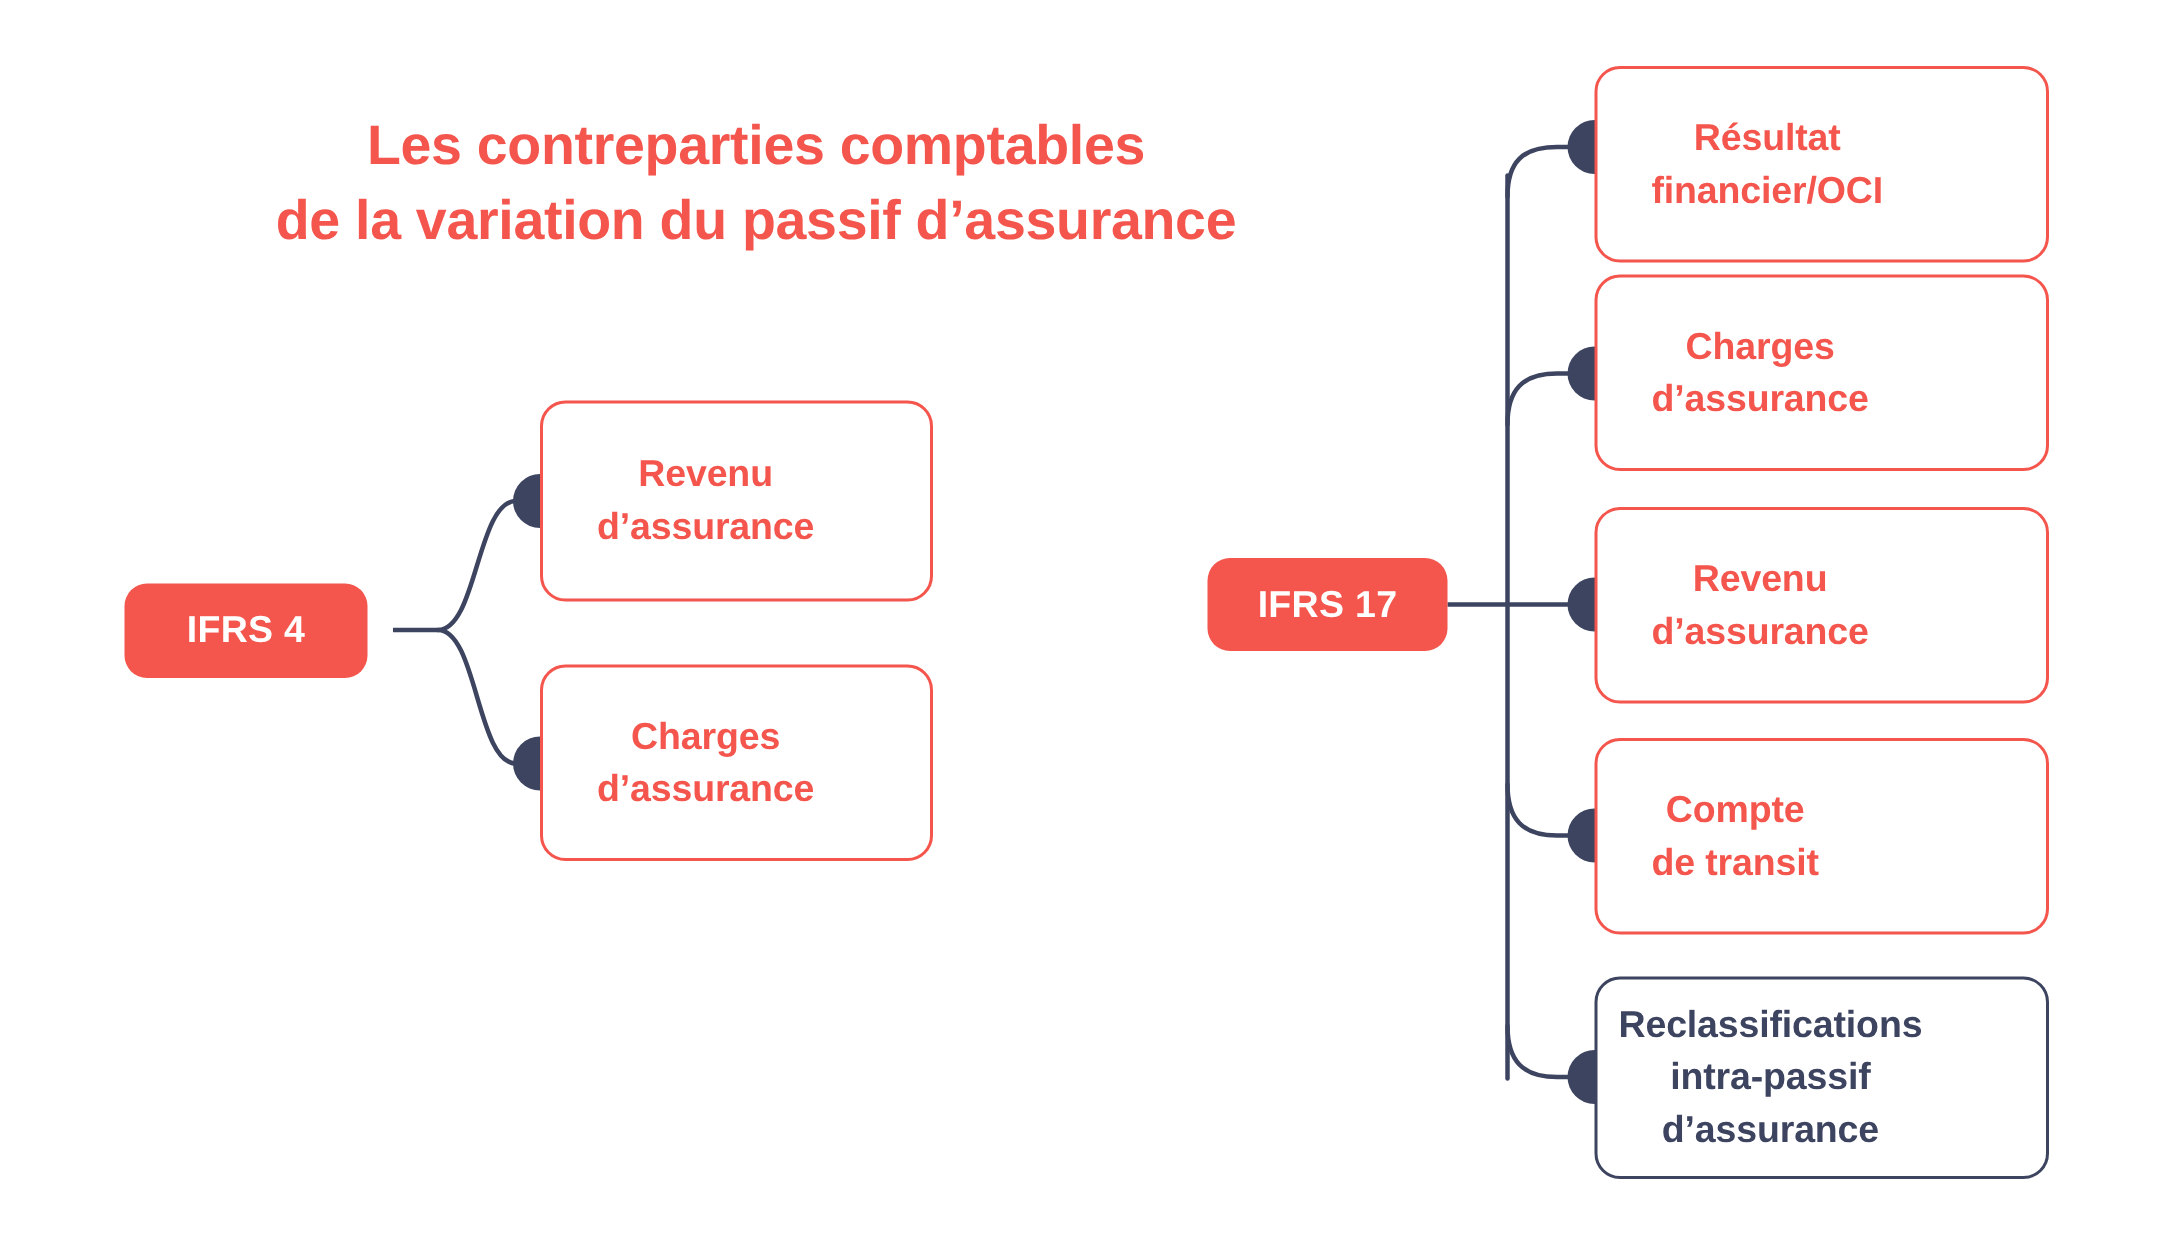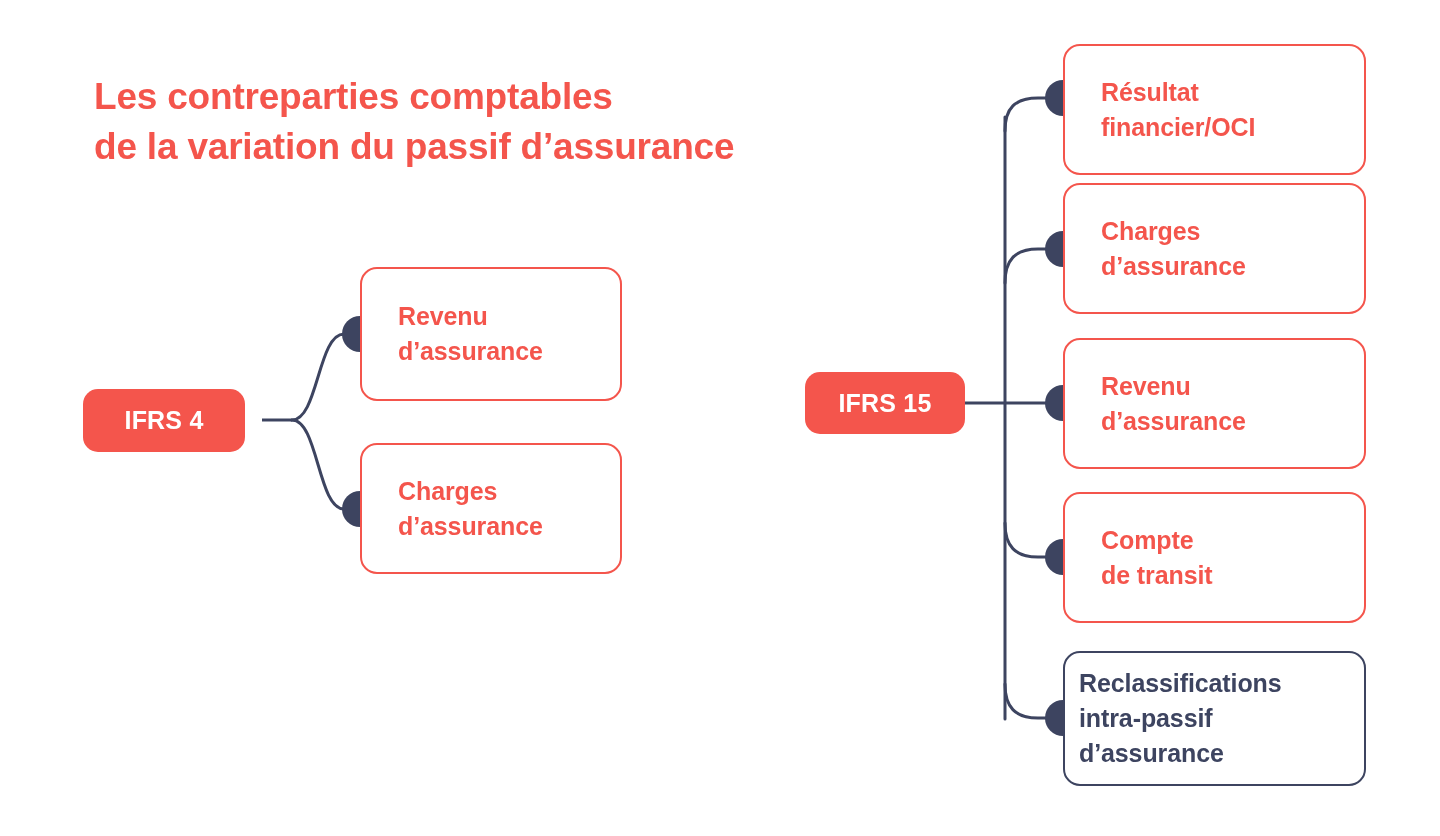--- a/index.html
+++ b/index.html
@@ -4,21 +4,21 @@
 <title>Les contreparties comptables</title>
 <style>
   html,body{margin:0;padding:0;}
   body{
     width:1440px;height:836px;
     background:#ffffff;
     font-family:"Liberation Sans","DejaVu Sans",sans-serif;
     overflow:hidden;
     position:relative;
   }
-  #stage{position:absolute;left:0;top:0;width:1180px;height:836px;}
+  #stage{position:absolute;left:0;top:0;width:1180px;height:836px;text-align:center;}
 
   
   .title{
     position:absolute;
     left:94px; top:72px;
     width:820px;
     color:#F4554C;
     font-size:37px;
     font-weight:bold;
     line-height:50px;
@@ -134,21 +134,21 @@
 
   <div class="leaf l4-1">
     <span class="leaf-label">Revenu
 d’assurance</span>
   </div>
   <div class="leaf l4-2">
     <span class="leaf-label">Charges
 d’assurance</span>
   </div>
 
-  <div class="pill pill-ifrs17">IFRS 15</div>
+  <div class="pill pill-ifrs17">IFRS 17</div>
 
   <div class="leaf l17-1">
     <span class="leaf-label">Résultat
 financier/OCI</span>
   </div>
   <div class="leaf l17-2">
     <span class="leaf-label">Charges
 d’assurance</span>
   </div>
   <div class="leaf l17-3">

